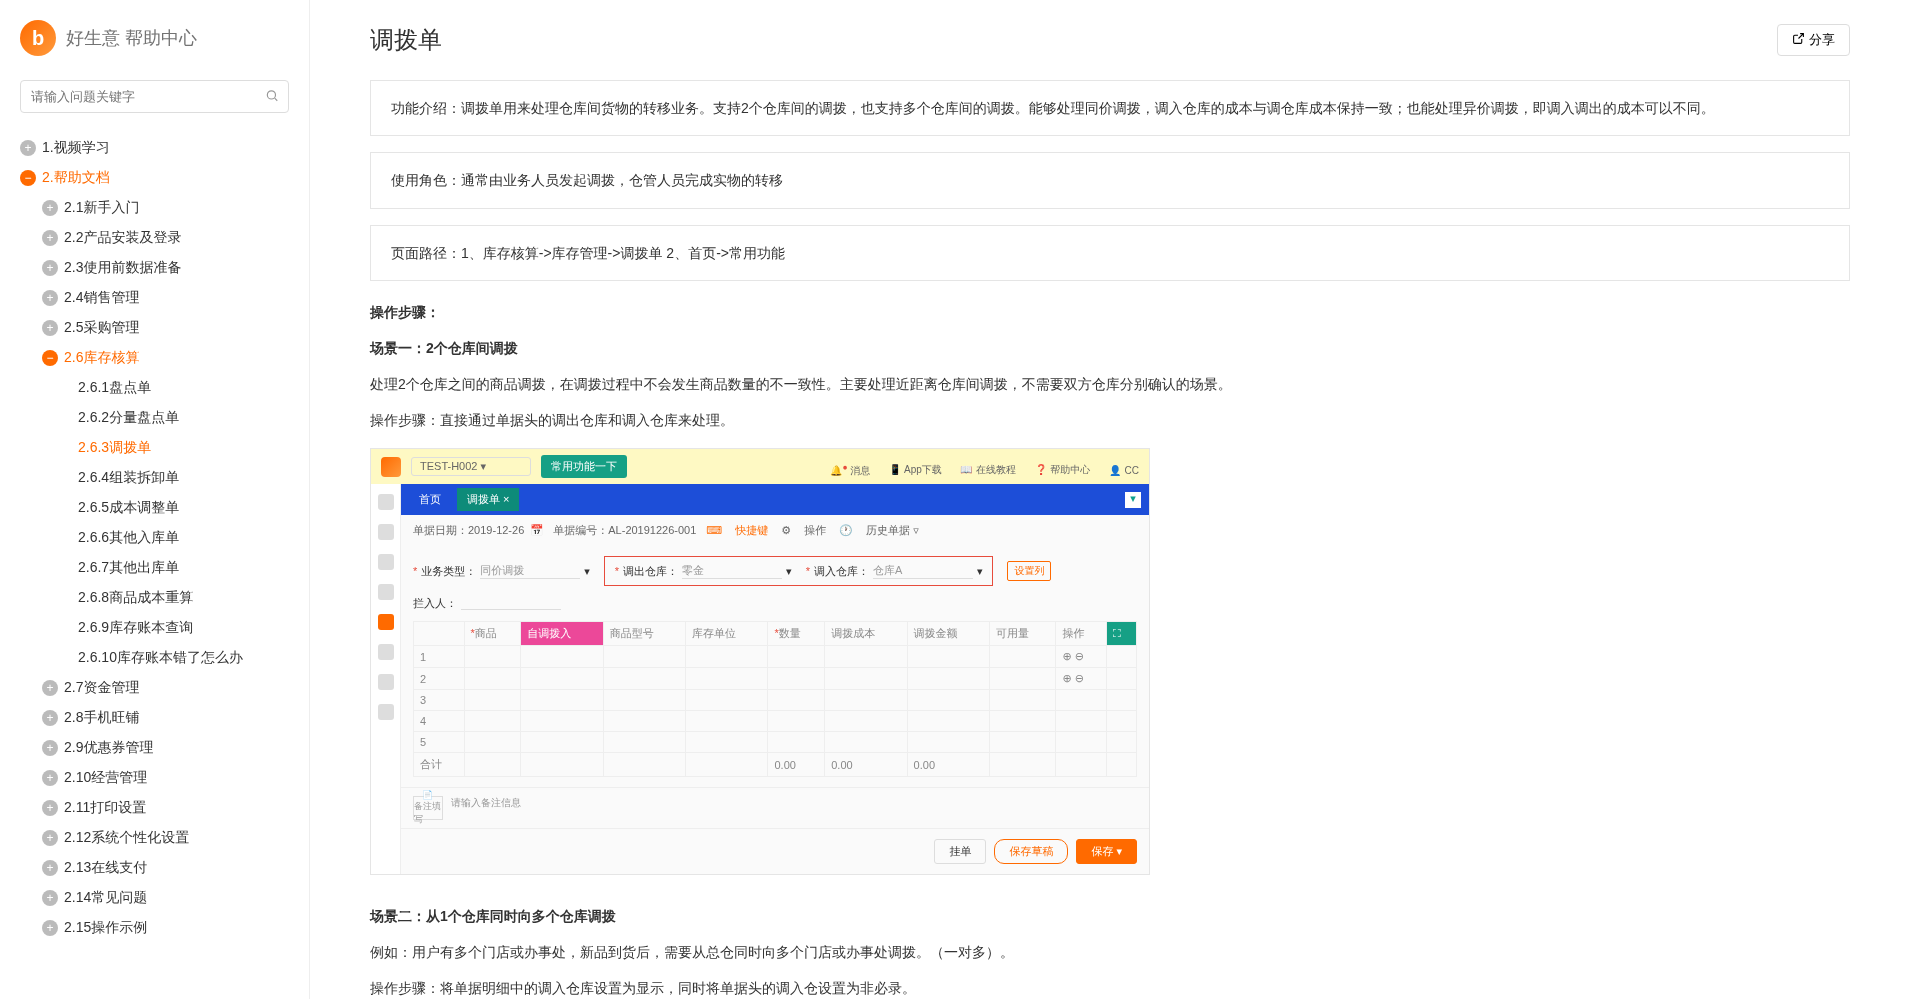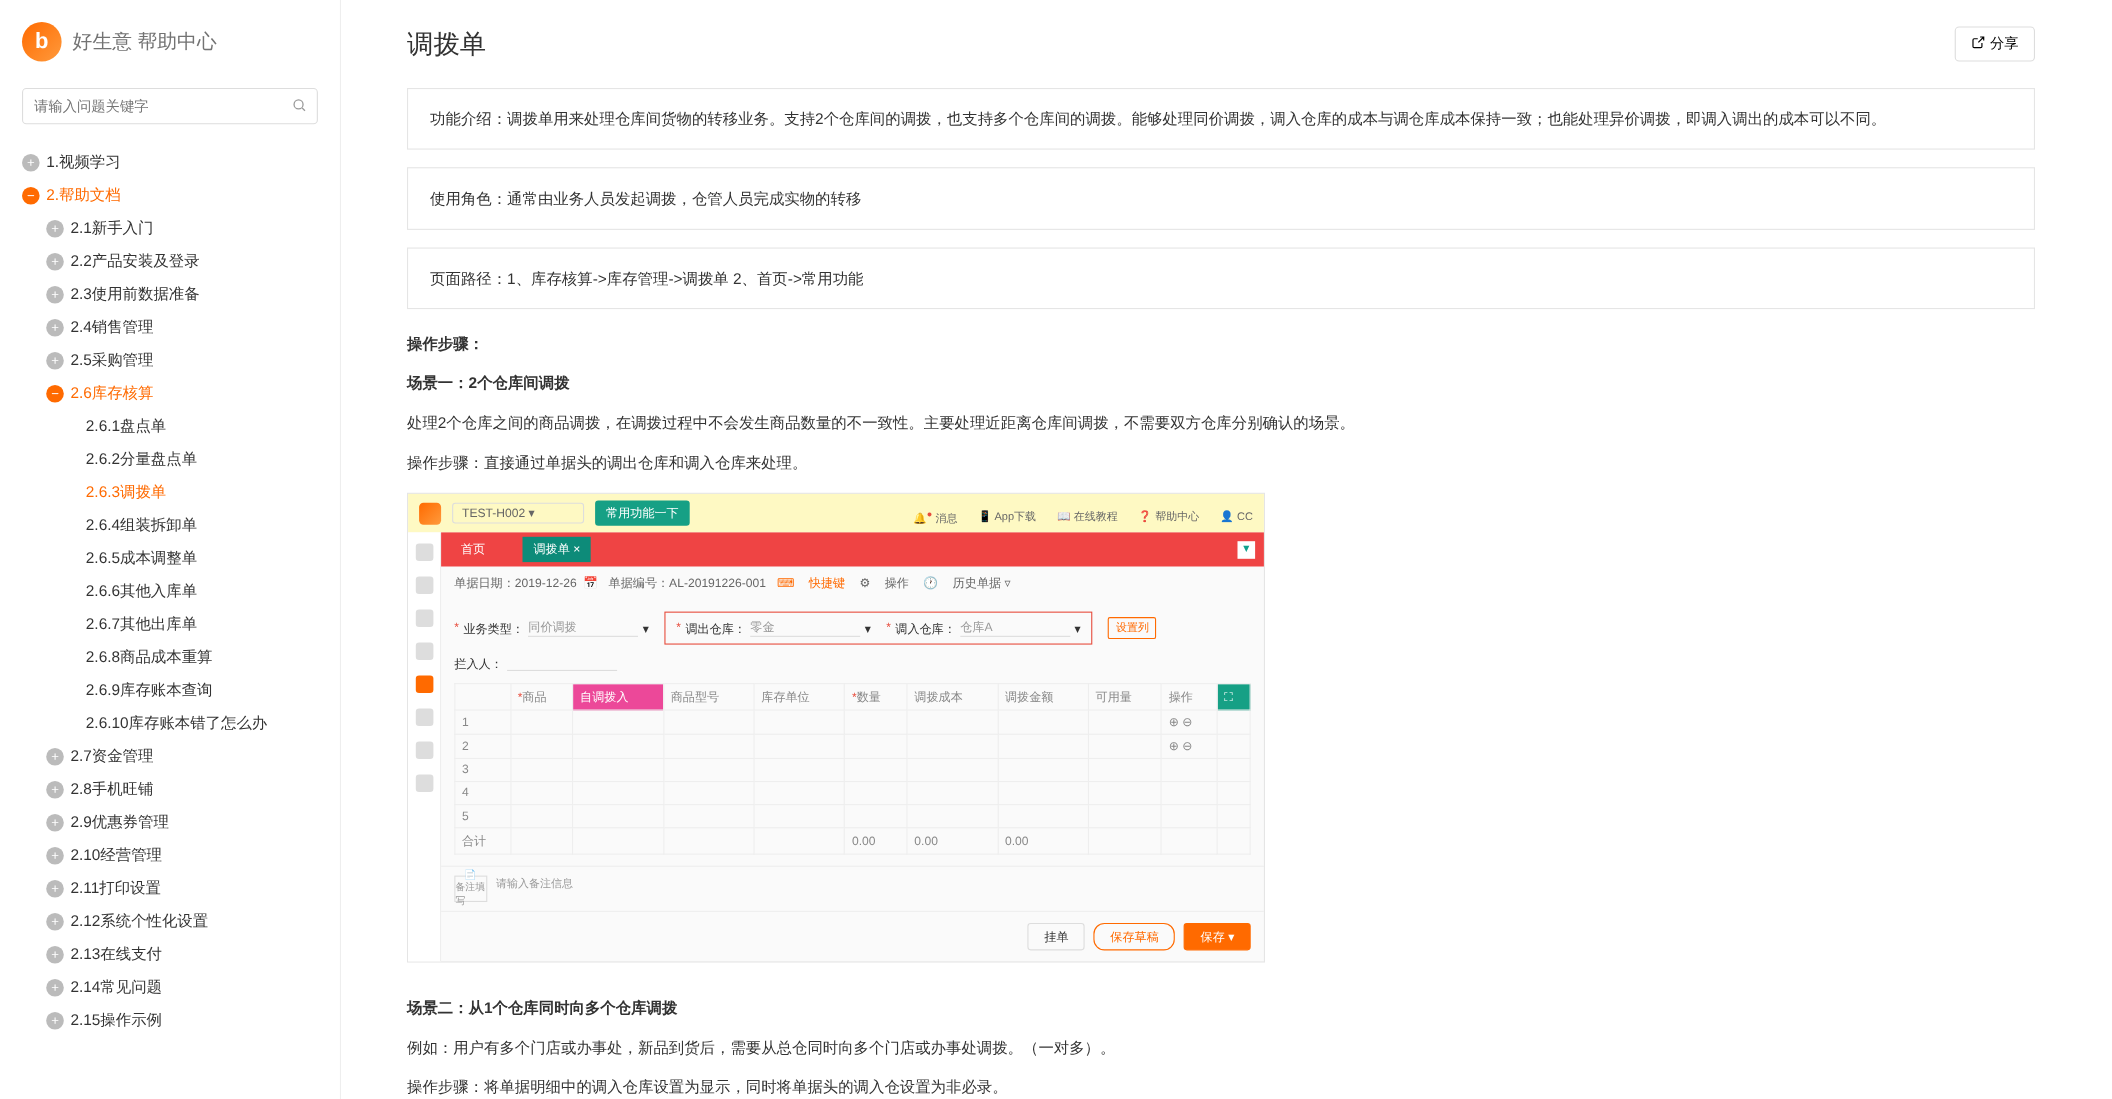--- a/index.html
+++ b/index.html
@@ -199,24 +199,24 @@
       width: 16px;
       height: 16px;
       background: #ddd;
       border-radius: 3px;
     }
     .ss-icon.active { background: #ff6a00; }
     .ss-content {
       flex: 1;
     }
     .ss-tabs {
-      background: #ef4444;
+      background: #1d4ed8;
       padding: 4px 8px;
       display: flex;
-      gap: 24px;
+      gap: 6px;
       font-size: 11px;
       color: #fff;
       align-items: center;
     }
     .ss-tab {
       padding: 4px 10px;
     }
     .ss-tab.active {
       background: #0d8b79;
     }

